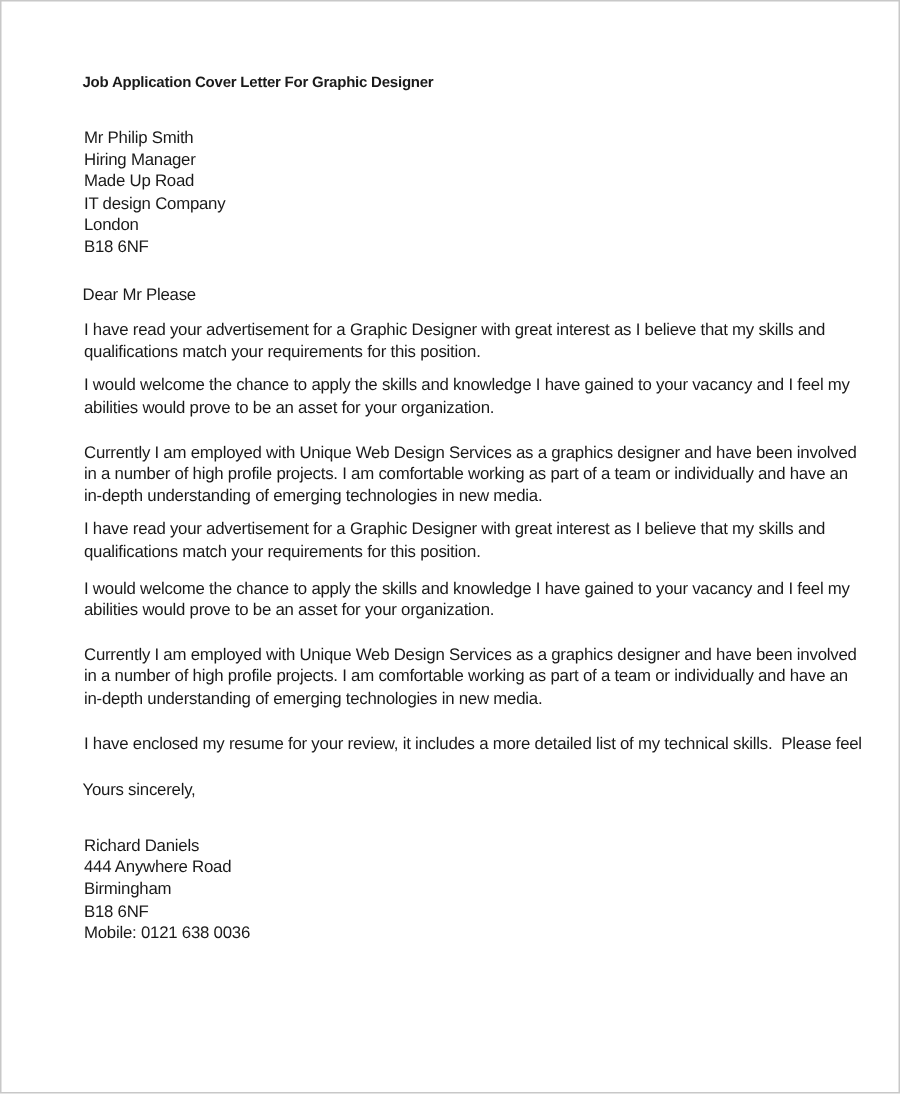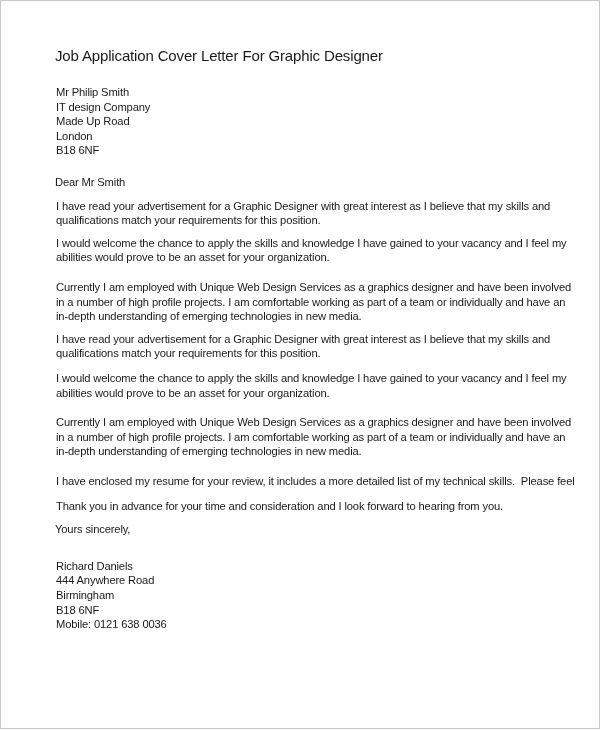--- a/index.html
+++ b/index.html
@@ -27,24 +27,24 @@
     .content {
       position: absolute;
       left: 54px;
       top: 48px;
       width: 520px;
       font-size: 11.2px;
       line-height: 14.6px;
       letter-spacing: -0.15px;
     }
     .title {
-      font-weight: normal;
+      font-weight: bold;
       margin: 0;
       height: 14.6px;
-      font-size: 15px;
+      font-size: 10px;
     }
     .block {
       margin: 1px;
     }
     .line {
       display: block;
       white-space: pre;
       height: 14.6px;
     }
     .gap-title { height: 20.5px; }
@@ -57,30 +57,31 @@
 <body>
 
 <div class="page">
   <div class="content">
 
     <p class="title">Job Application Cover Letter For Graphic Designer</p>
     <div class="gap-title"></div>
 
     <div class="block">
       <span class="line">Mr Philip Smith</span>
+      <span class="line">Hiring Manager</span>
+      <span class="line">Made Up Road</span>
       <span class="line">IT design Company</span>
-      <span class="line">Made Up Road</span>
       <span class="line">London</span>
       <span class="line">B18 6NF</span>
     </div>
     <div class="gap-m"></div>
 
     <div class="gap-m"></div>
 
-    <span class="line">Dear Mr Smith</span>
+    <span class="line">Dear Mr Please</span>
     <div class="gap-m"></div>
 
     <div class="block">
       <span class="line">I have read your advertisement for a Graphic Designer with great interest as I believe that my skills and</span>
       <span class="line">qualifications match your requirements for this position.</span>
     </div>
     <div class="gap-s"></div>
 
     <div class="block">
       <span class="line">I would welcome the chance to apply the skills and knowledge I have gained to your vacancy and I feel my</span>
@@ -112,23 +113,20 @@
       <span class="line">in a number of high profile projects. I am comfortable working as part of a team or individually and have an</span>
       <span class="line">in-depth understanding of emerging technologies in new media.</span>
     </div>
     <div class="gap-l"></div>
 
     <div class="block">
       <span class="line">I have enclosed my resume for your review, it includes a more detailed list of my technical skills.  Please feel</span>
     </div>
     <div class="gap-m"></div>
 
-    <div class="block">
-      <span class="line">Thank you in advance for your time and consideration and I look forward to hearing from you.</span>
-    </div>
     <div class="gap-m"></div>
 
     <span class="line">Yours sincerely,</span>
     <div class="gap-sig"></div>
 
     <div class="block">
       <span class="line">Richard Daniels</span>
       <span class="line">444 Anywhere Road</span>
       <span class="line">Birmingham</span>
       <span class="line">B18 6NF</span>

